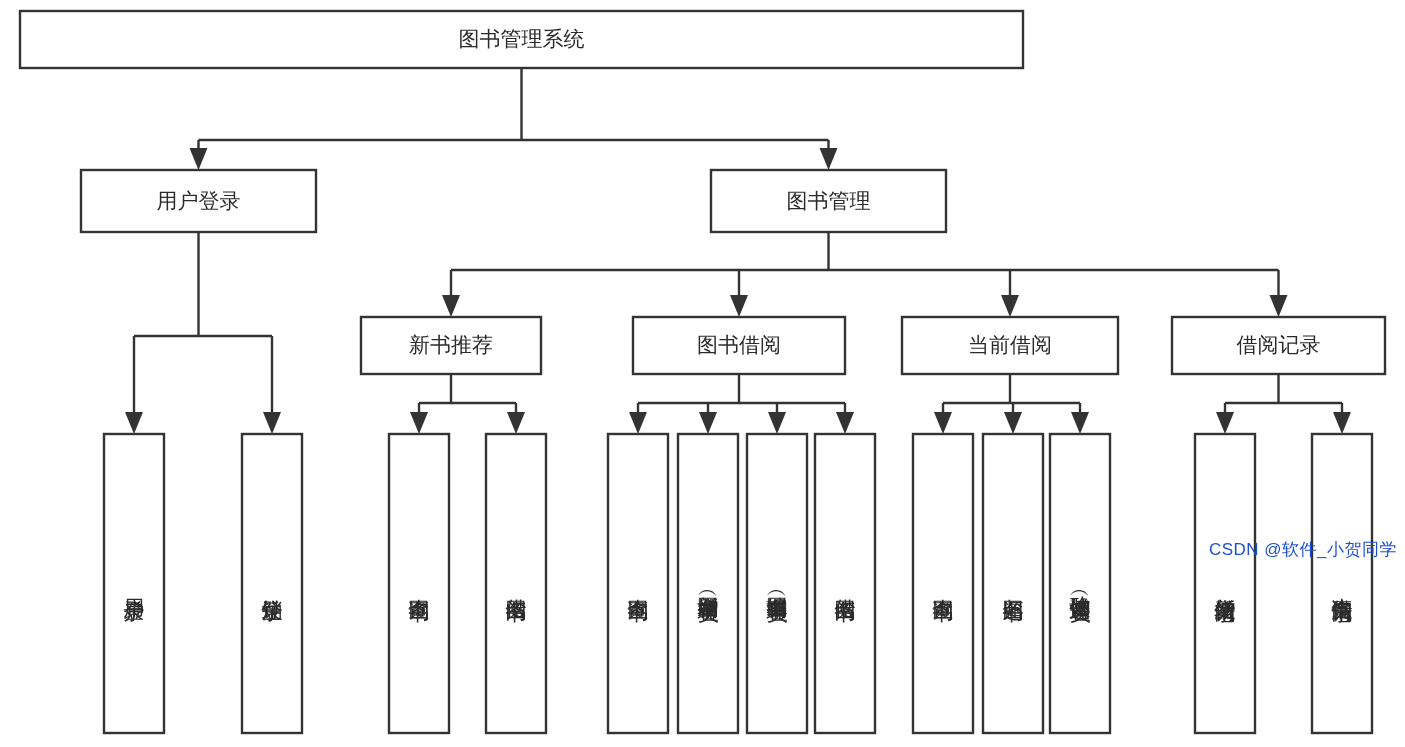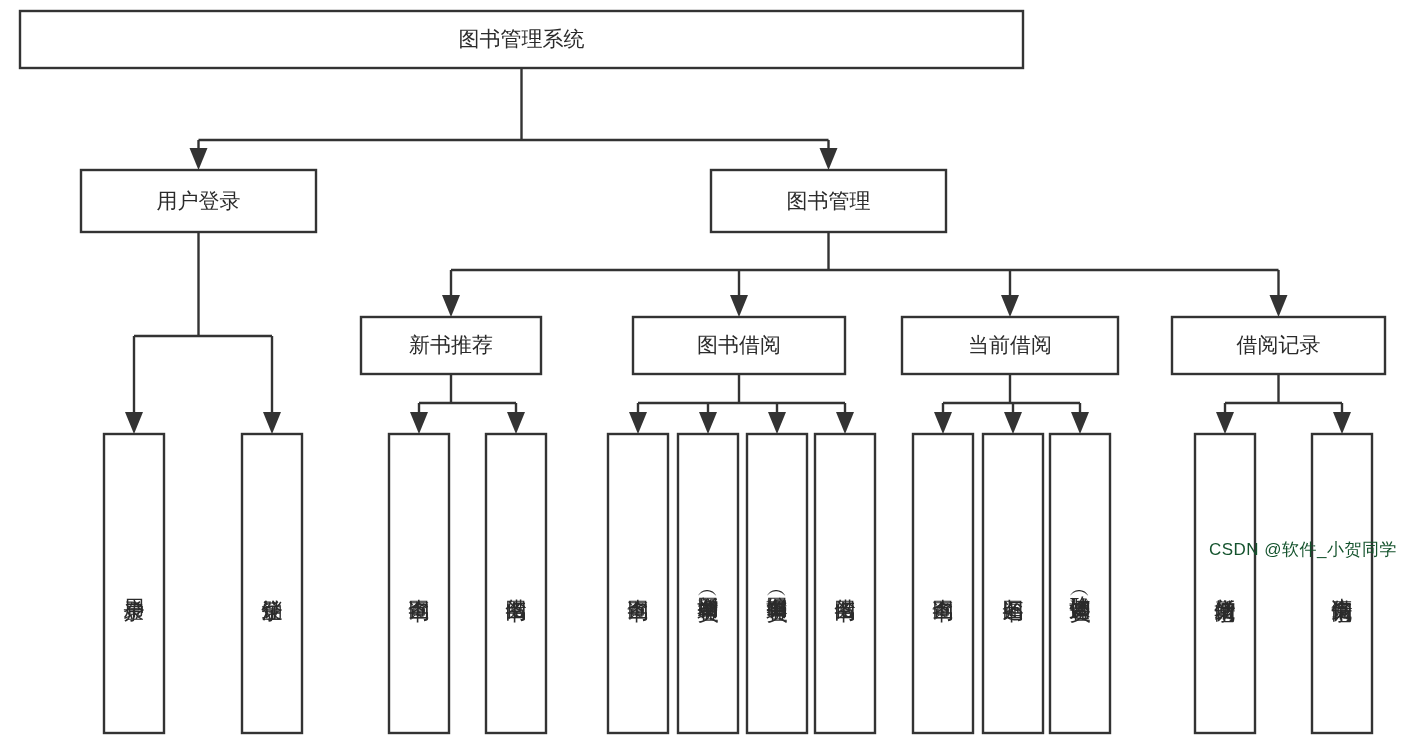--- a/index.html
+++ b/index.html
@@ -66,21 +66,21 @@
     color: #2b2b2b;
     white-space: nowrap;
     text-align: center;
   }
   .watermark {
     position: absolute;
     right: 8px;
     bottom: 4px;
     font-family: "Liberation Sans", "DejaVu Sans", sans-serif;
     font-size: 17px;
-    color: #14532d;
+    color: #1d4ed8;
     letter-spacing: 0.5px;
     white-space: nowrap;
   }
 </style>
 </head>
 <body>
 
 <div id="diagram-root">
 
   <svg class="diagram-canvas" id="diagram-svg" viewBox="0 0 1405 747" xmlns="http://www.w3.org/2000/svg">

